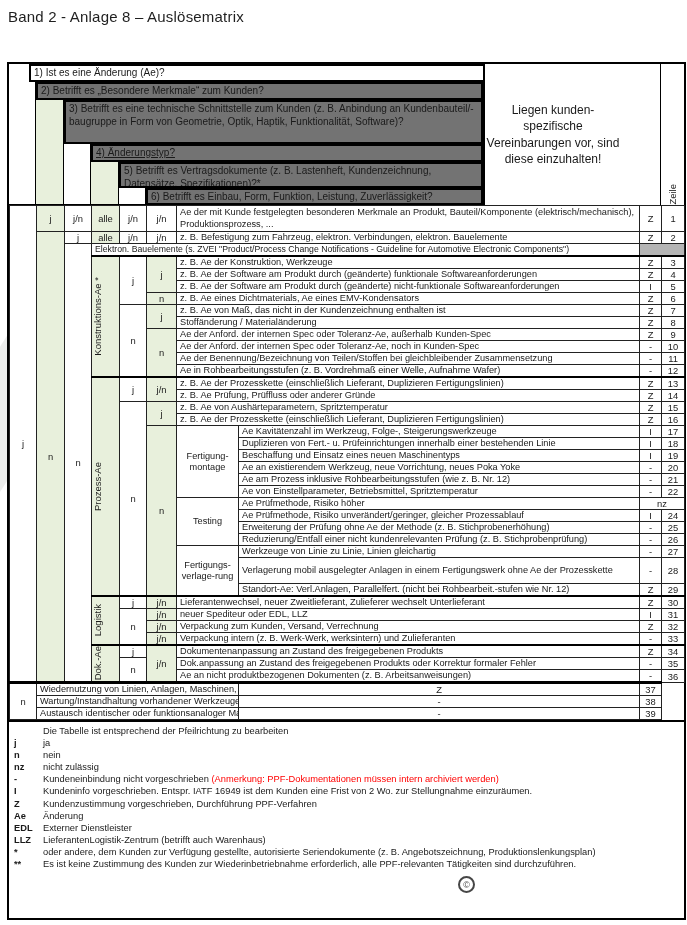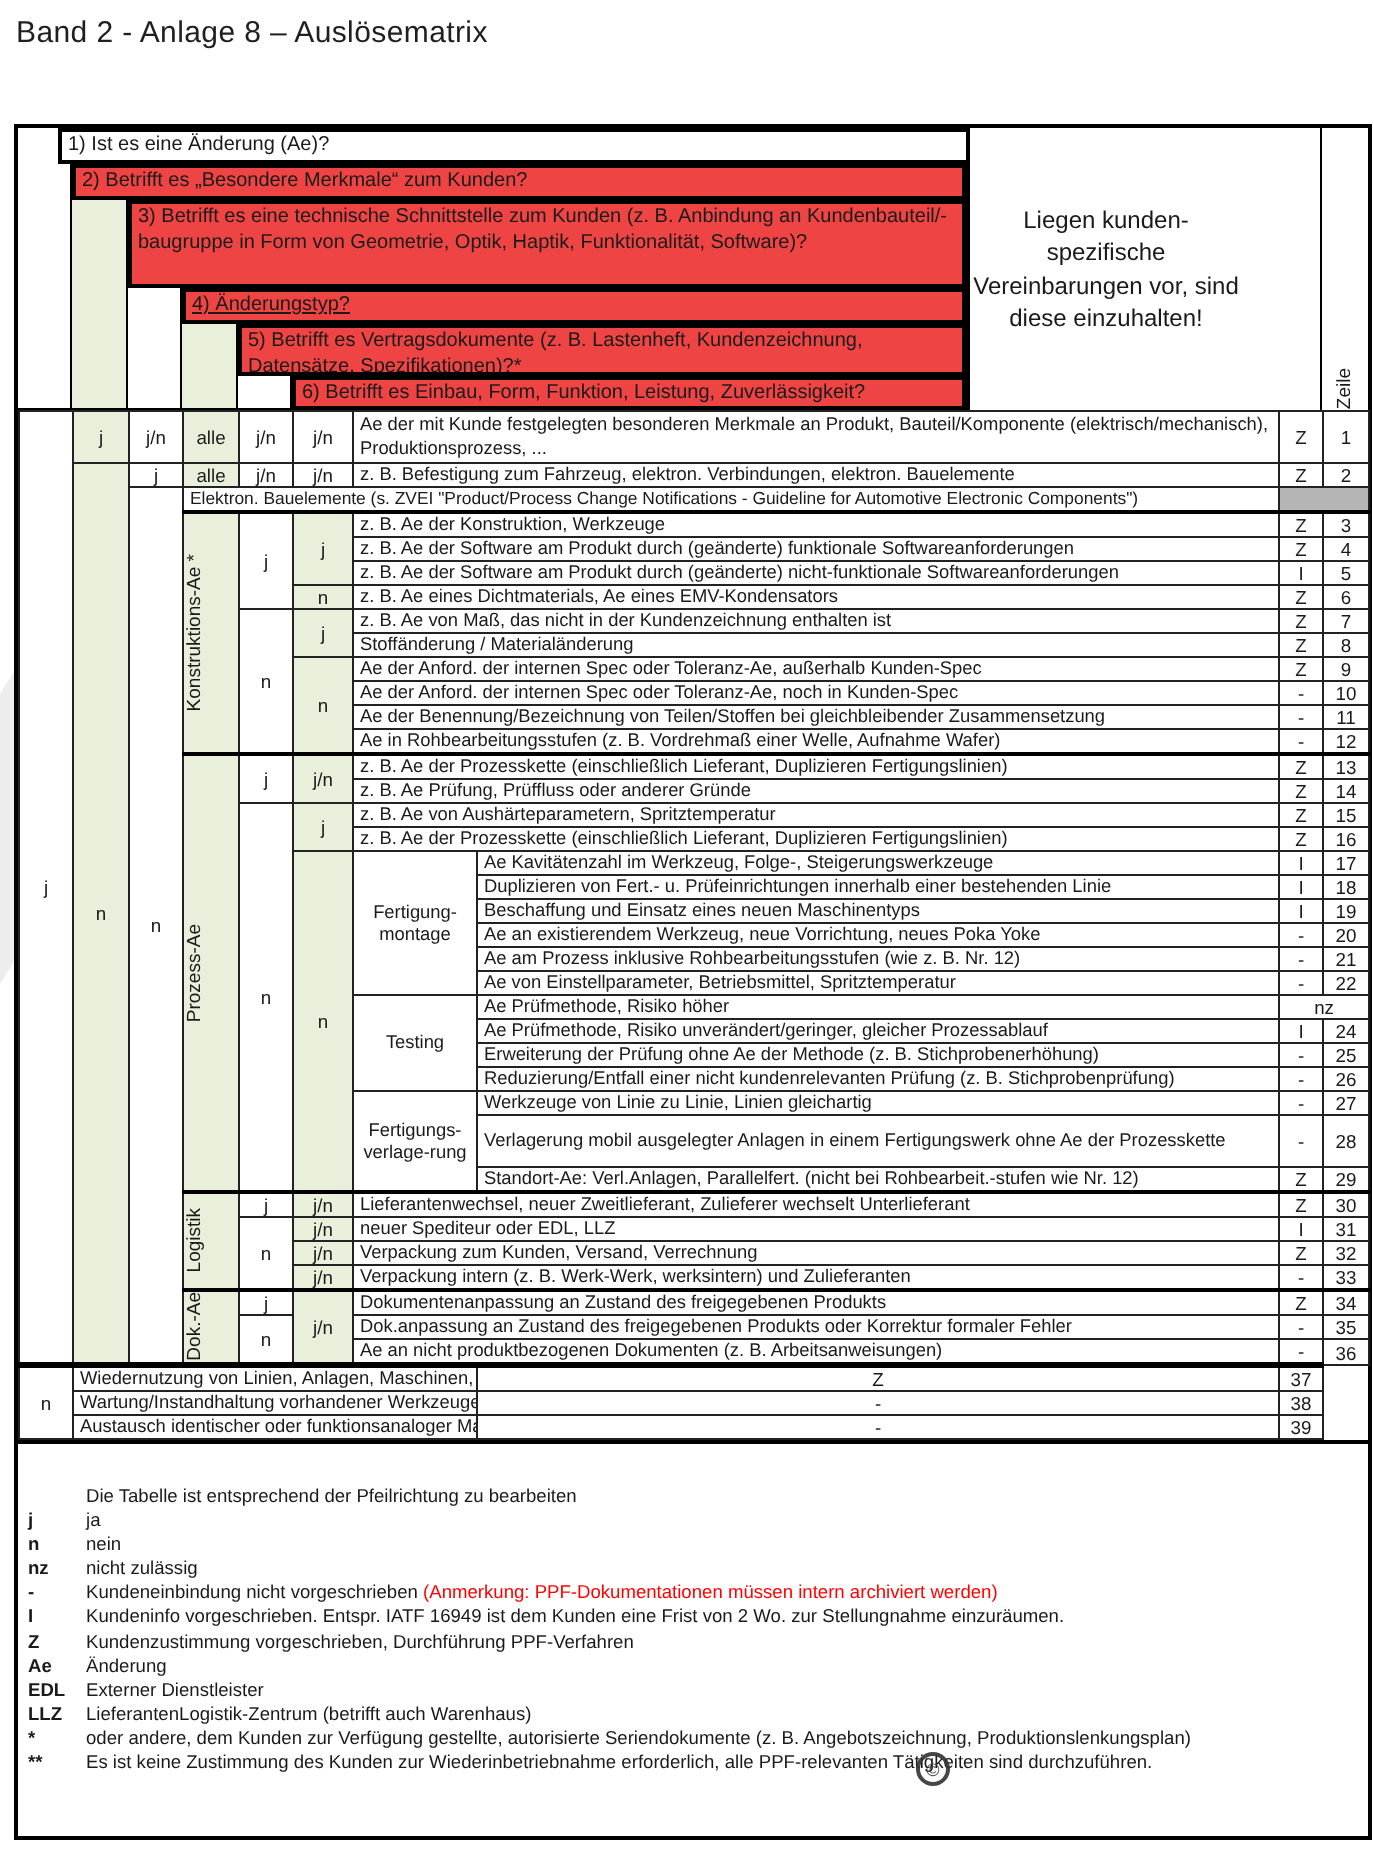--- a/index.html
+++ b/index.html
@@ -3,21 +3,21 @@
 <meta charset="utf-8">
 <style>
   html,body{margin:0;padding:0;background:#fff;font-family:"Liberation Sans",sans-serif;color:#1a1a1a;}
   #page{position:relative;width:687px;height:925px;background:#fff;overflow:hidden;}
   #title{position:absolute;left:8px;top:8px;font-size:15px;color:#1f1f1f;letter-spacing:.2px;}
   #frame{position:absolute;left:7px;top:62px;width:675px;height:854px;border:2px solid #000;box-sizing:content-box;background:#fff;}
 
   
   #hdr{position:relative;width:675px;height:141px;border-bottom:1px solid #000;box-sizing:border-box;}
   .stub{position:absolute;top:0;bottom:0;border-right:1px solid #000;box-sizing:border-box;}
-  .q{position:absolute;box-sizing:border-box;border:2px solid #000;font-size:10px;padding:1px 3px;line-height:1.25;background:#ef4444;overflow:hidden;}
+  .q{position:absolute;box-sizing:border-box;border:2px solid #000;font-size:10px;padding:1px 3px;line-height:1.25;background:#737373;overflow:hidden;}
   .q.white{background:#fff;}
   #rightbox{position:absolute;top:0;left:474px;width:178px;height:141px;border-left:2px solid #000;border-right:1px solid #000;box-sizing:border-box;display:flex;align-items:center;justify-content:flex-start;text-align:center;background:#fff;}
   #rightbox .rb{width:136px;font-size:12px;line-height:1.35;}
   #zcolhdr{position:absolute;top:0;right:0;width:23px;height:141px;box-sizing:border-box;display:flex;align-items:flex-end;justify-content:center;background:#fff;}
   .vt{writing-mode:vertical-rl;transform:rotate(180deg);font-size:9.5px;white-space:nowrap;}
 
   
   table{border-collapse:collapse;table-layout:fixed;width:675px;}
   td{border:1px solid #222;height:12px;font-size:9.2px;line-height:11px;padding:0;overflow:hidden;box-sizing:border-box;vertical-align:middle;}
   td.t{text-align:left;padding:0 0 0 3px;white-space:nowrap;}
@@ -25,21 +25,21 @@
   td.v{text-align:center;font-size:9.4px;}
   td.g{background:#e8f0dc;}
   td.gray{background:#b5b5b5;}
   td.sub{text-align:center;white-space:normal;overflow-wrap:break-word;line-height:11px;}
   tr.h2{height:26px;}
   tr.bt2 td{border-top:2px solid #000;}
   tr.bt3 td{border-top:3px solid #000;}
   td.zvei{font-size:8.7px;margin-top:20px;}
 
   
-  #legend{position:relative;border-top:2px solid #000;height:156px;padding-top:20px;box-sizing:content-box;font-size:9.3px;}
+  #legend{position:relative;border-top:2px solid #000;height:156px;padding-top:3px;box-sizing:content-box;font-size:9.3px;}
   .lrow{display:flex;line-height:12.1px;}
   .lkey{width:34px;flex:0 0 34px;padding-left:5px;font-weight:bold;box-sizing:border-box;}
   .ltxt{flex:1;}
   .ltxt .narrow{display:inline-block;max-width:545px;white-space:normal;vertical-align:top;}
   .red{color:#ff0000;}
 
   
   .wmarrow{position:absolute;background:rgba(120,130,120,.14);pointer-events:none;}
   #wmhead{position:absolute;left:480px;top:620px;width:150px;height:128px;background:rgba(120,130,120,.14);clip-path:polygon(0 8%,100% 0,58% 100%);transform:rotate(10deg);pointer-events:none;}
   #wmtri2{position:absolute;left:468px;top:196px;width:80px;height:58px;background:rgba(120,130,120,.16);clip-path:polygon(0 0,100% 0,100% 100%);pointer-events:none;}

